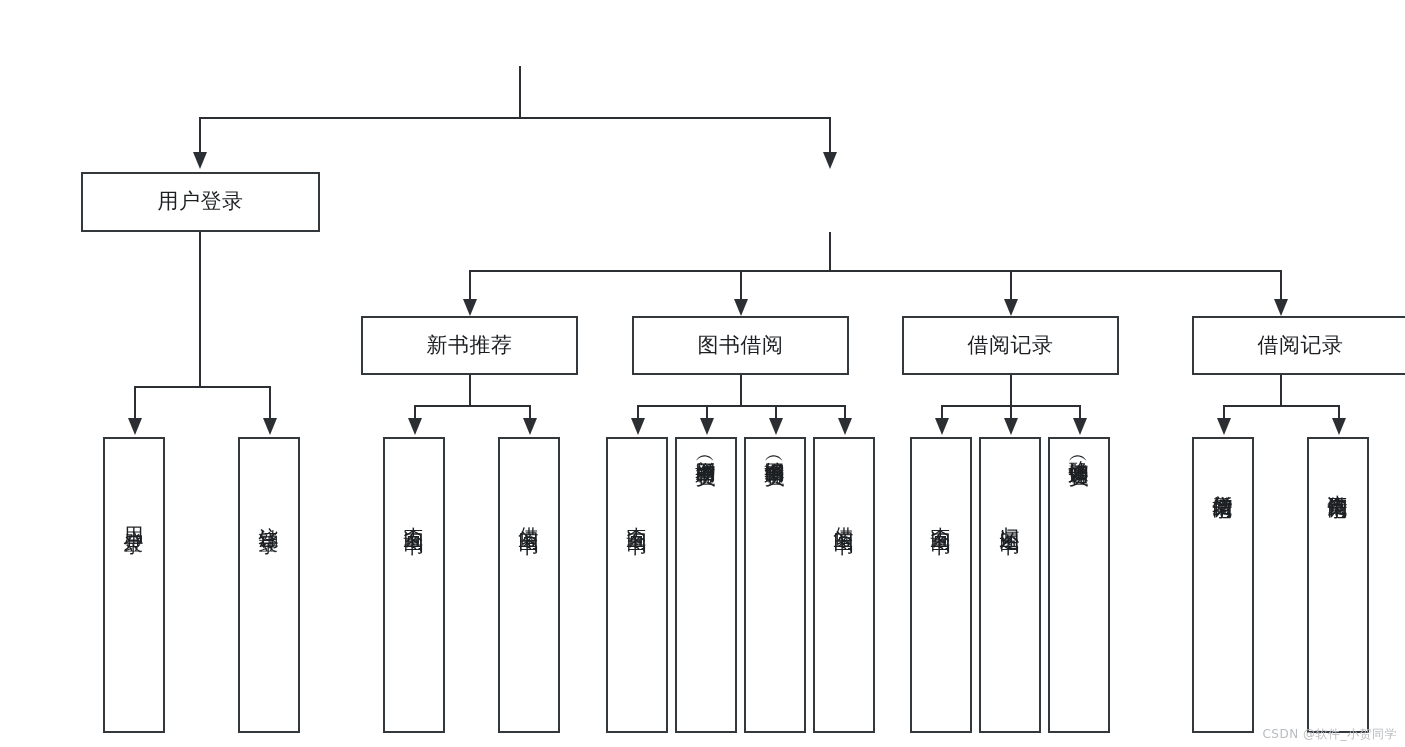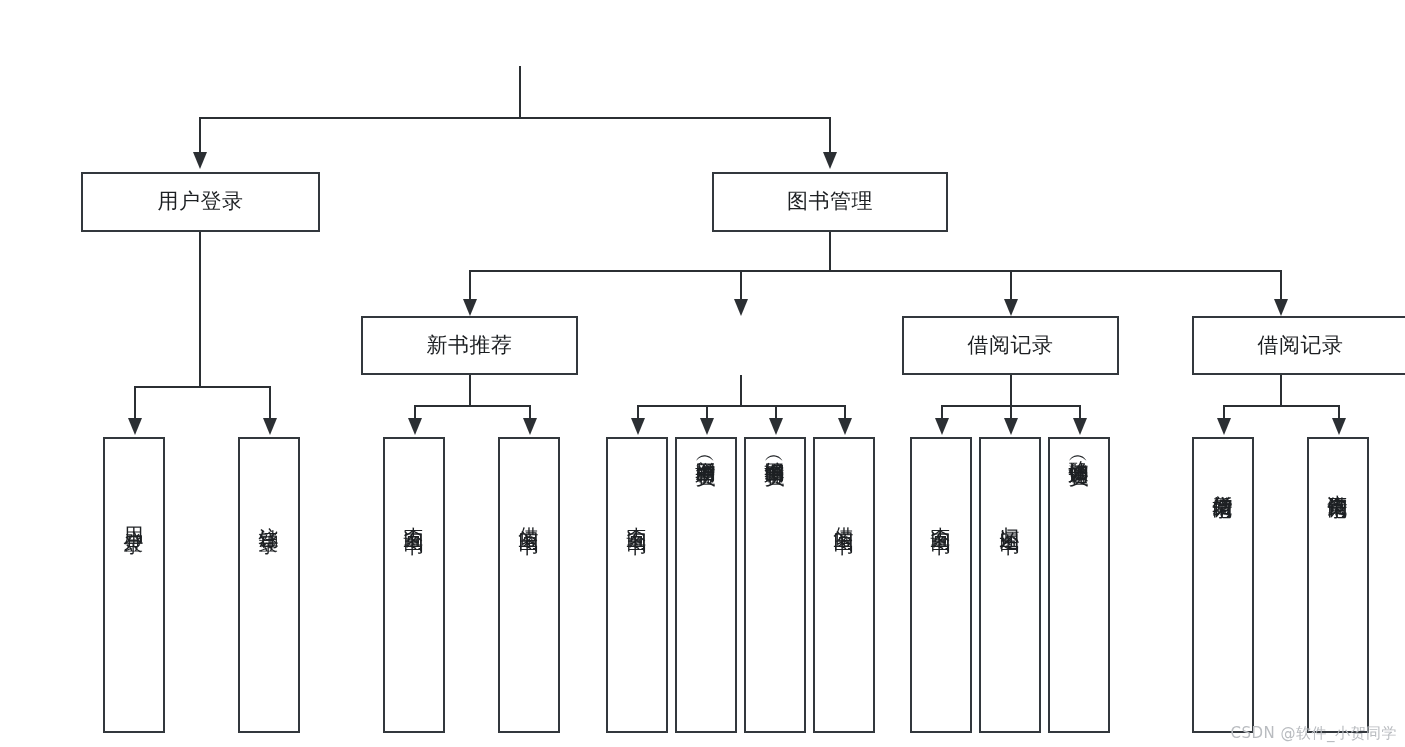--- a/index.html
+++ b/index.html
@@ -66,21 +66,21 @@
     width: 0;
     height: 0;
     border-left: 7px solid transparent;
     border-right: 7px solid transparent;
     border-top: 17px solid #2b2f33;
   }
   #watermark {
     position: absolute;
     right: 8px;
     bottom: 4px;
-    font-size: 15px;
+    font-size: 12px;
     color: #b9bcc0;
     letter-spacing: 0.5px;
     white-space: nowrap;
   }
 </style>
 </head>
 <body>
 
 <div id="canvas">
 
@@ -89,23 +89,20 @@
 
   <div class="ln h" style="left:199px; top:117px; width:632px;"></div>
 
   <div class="ln v" style="left:199px; top:117px; height:38px;"></div>
   <div class="arrow" style="left:193px; top:152px;"></div>
   <div class="ln v" style="left:829px; top:117px; height:38px;"></div>
   <div class="arrow" style="left:823px; top:152px;"></div>
 
   <div class="node h" style="left:81px; top:172px; width:239px; height:60px;">
     <span class="label">用户登录</span>
-  </div>
-  <div class="node h" style="left:712px; top:172px; width:236px; height:60px;">
-    <span class="label">图书管理</span>
   </div>
 
   <div class="ln v" style="left:199px; top:232px; height:154px;"></div>
   <div class="ln h" style="left:134px; top:386px; width:137px;"></div>
   <div class="ln v" style="left:134px; top:386px; height:34px;"></div>
   <div class="arrow" style="left:128px; top:418px;"></div>
   <div class="ln v" style="left:269px; top:386px; height:34px;"></div>
   <div class="arrow" style="left:263px; top:418px;"></div>
 
   <div class="ln v" style="left:829px; top:232px; height:38px;"></div>
@@ -115,20 +112,23 @@
   <div class="ln v" style="left:740px; top:270px; height:32px;"></div>
   <div class="arrow" style="left:734px; top:299px;"></div>
   <div class="ln v" style="left:1010px; top:270px; height:32px;"></div>
   <div class="arrow" style="left:1004px; top:299px;"></div>
   <div class="ln v" style="left:1280px; top:270px; height:32px;"></div>
   <div class="arrow" style="left:1274px; top:299px;"></div>
 
   <div class="node h" style="left:361px; top:316px; width:217px; height:59px;">
     <span class="label">新书推荐</span>
   </div>
+  <div class="node h" style="left:632px; top:316px; width:217px; height:59px;">
+    <span class="label">图书借阅</span>
+  </div>
   <div class="node h" style="left:902px; top:316px; width:217px; height:59px;">
     <span class="label">借阅记录</span>
   </div>
   <div class="node h" style="left:1172px; top:316px; width:217px; height:59px;margin-left:20px;">
     <span class="label">借阅记录</span>
   </div>
 
   <div class="ln v" style="left:469px; top:375px; height:30px;"></div>
   <div class="ln h" style="left:414px; top:405px; width:117px;"></div>
   <div class="ln v" style="left:414px; top:405px; height:15px;"></div>

